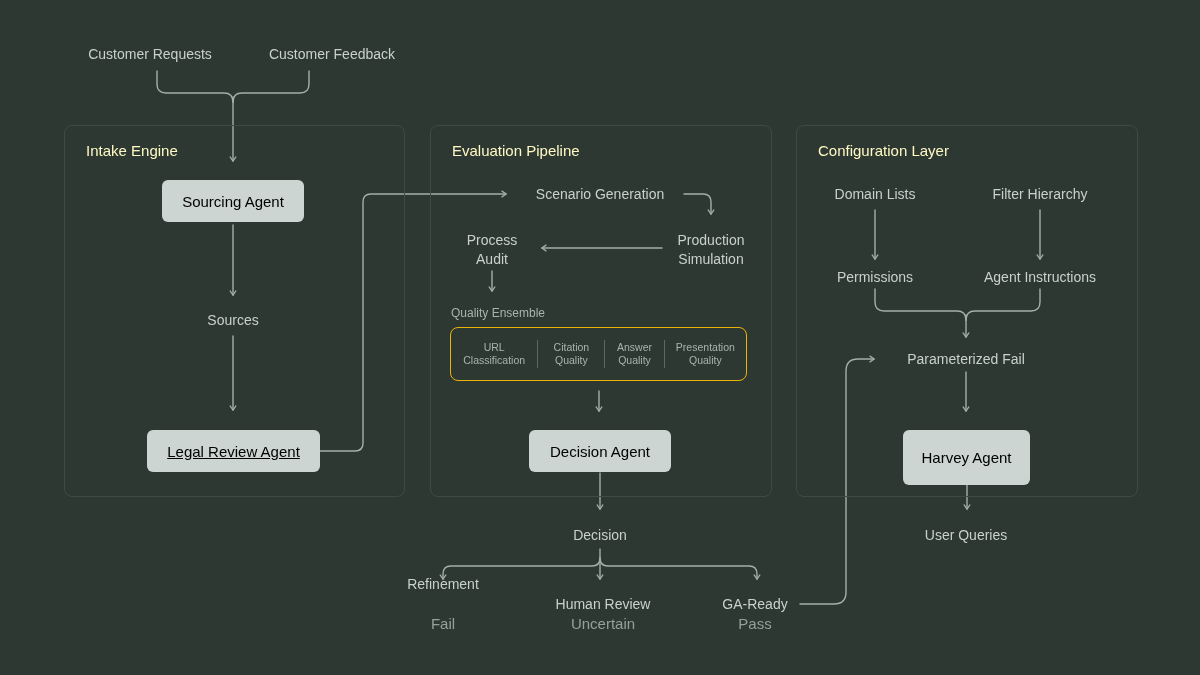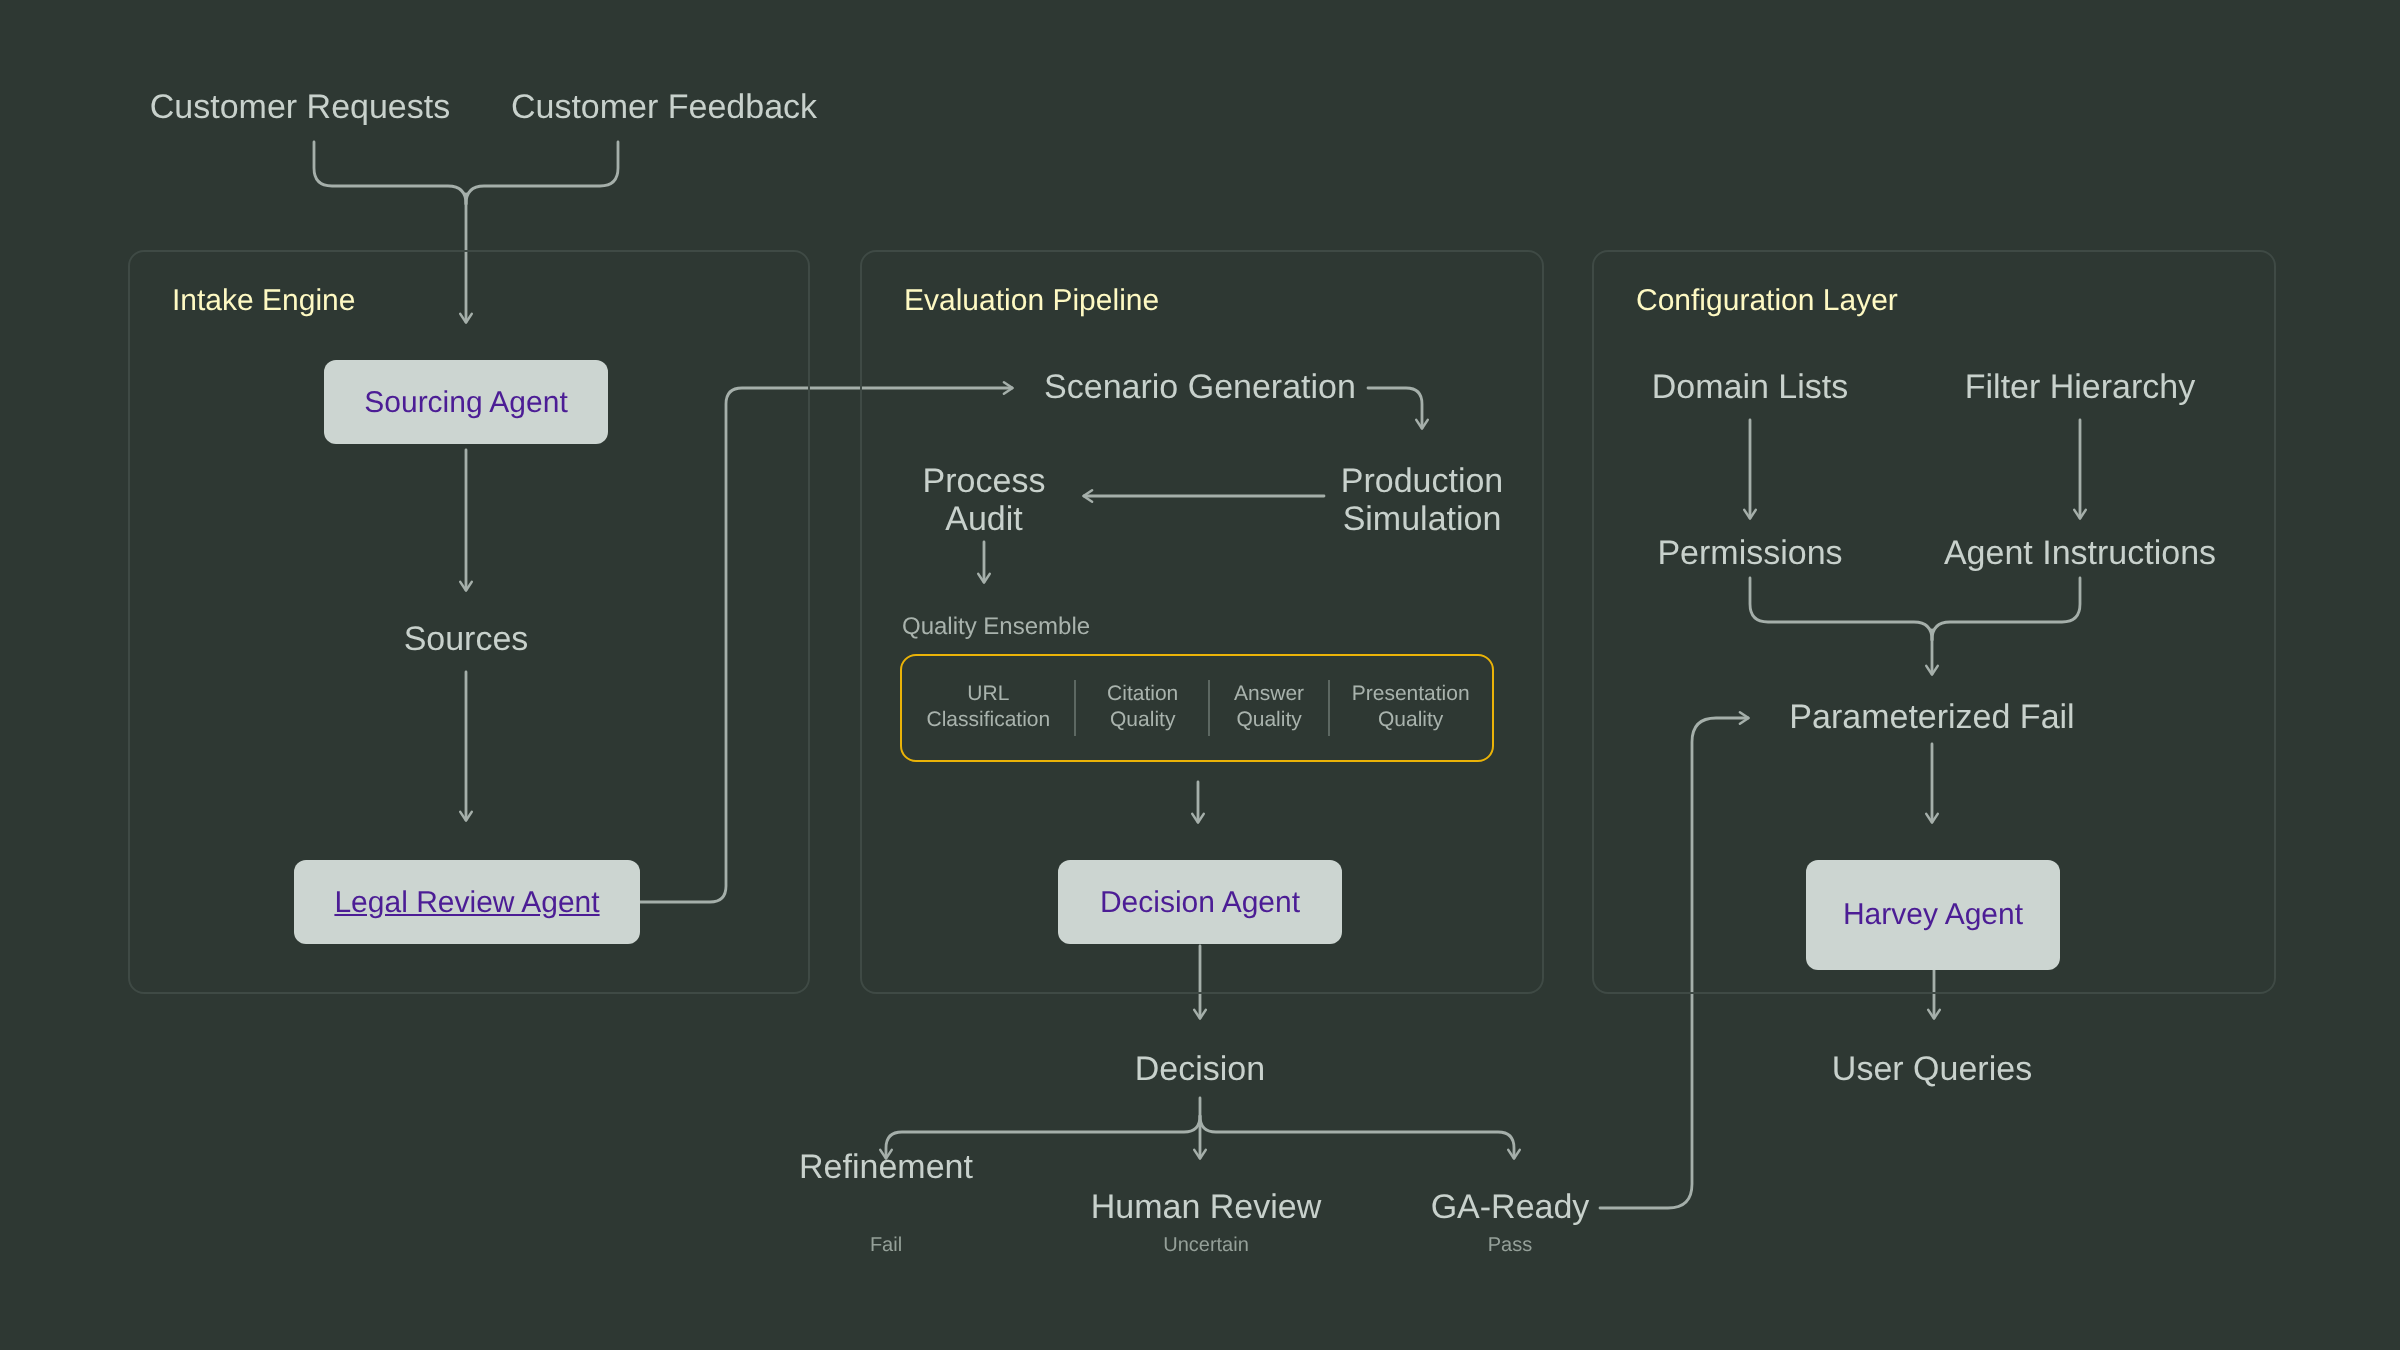--- a/index.html
+++ b/index.html
@@ -12,29 +12,29 @@
   .panel {
     position: absolute; border: 1px solid #3f4a45; border-radius: 8px;
     background: transparent;
   }
   .panel-title {
     position: absolute; left: 21px; top: 16px;
     font-size: 15px; color: #fef9c3; white-space: nowrap;
   }
   .lbl {
     position: absolute; transform: translate(-50%, -50%);
-    font-size: 17px; color: #c8d1cc; white-space: nowrap; text-align: center;
+    font-size: 14px; color: #c8d1cc; white-space: nowrap; text-align: center;
   }
   .lbl.wrap { white-space: normal; line-height: 19px; }
   .sub {
     position: absolute; transform: translate(-50%, -50%);
-    font-size: 10px; color: #95a099; white-space: nowrap; text-align: center;
+    font-size: 15px; color: #95a099; white-space: nowrap; text-align: center;
   }
   .node {
-    position: absolute; background: #ccd5d1; color: #4c1d95;
+    position: absolute; background: #ccd5d1; color: #000000;
     border-radius: 6px; display: flex; align-items: center; justify-content: center;
     font-size: 15px; white-space: nowrap;
   }
   .qlabel {
     position: absolute; left: 451px; top: 306px;
     font-size: 12px; color: #a9b3ad;
   }
   .qbox {
     position: absolute; left: 450px; top: 327px; width: 297px; height: 54px;
     border: 1px solid #eab308; border-radius: 8px;

